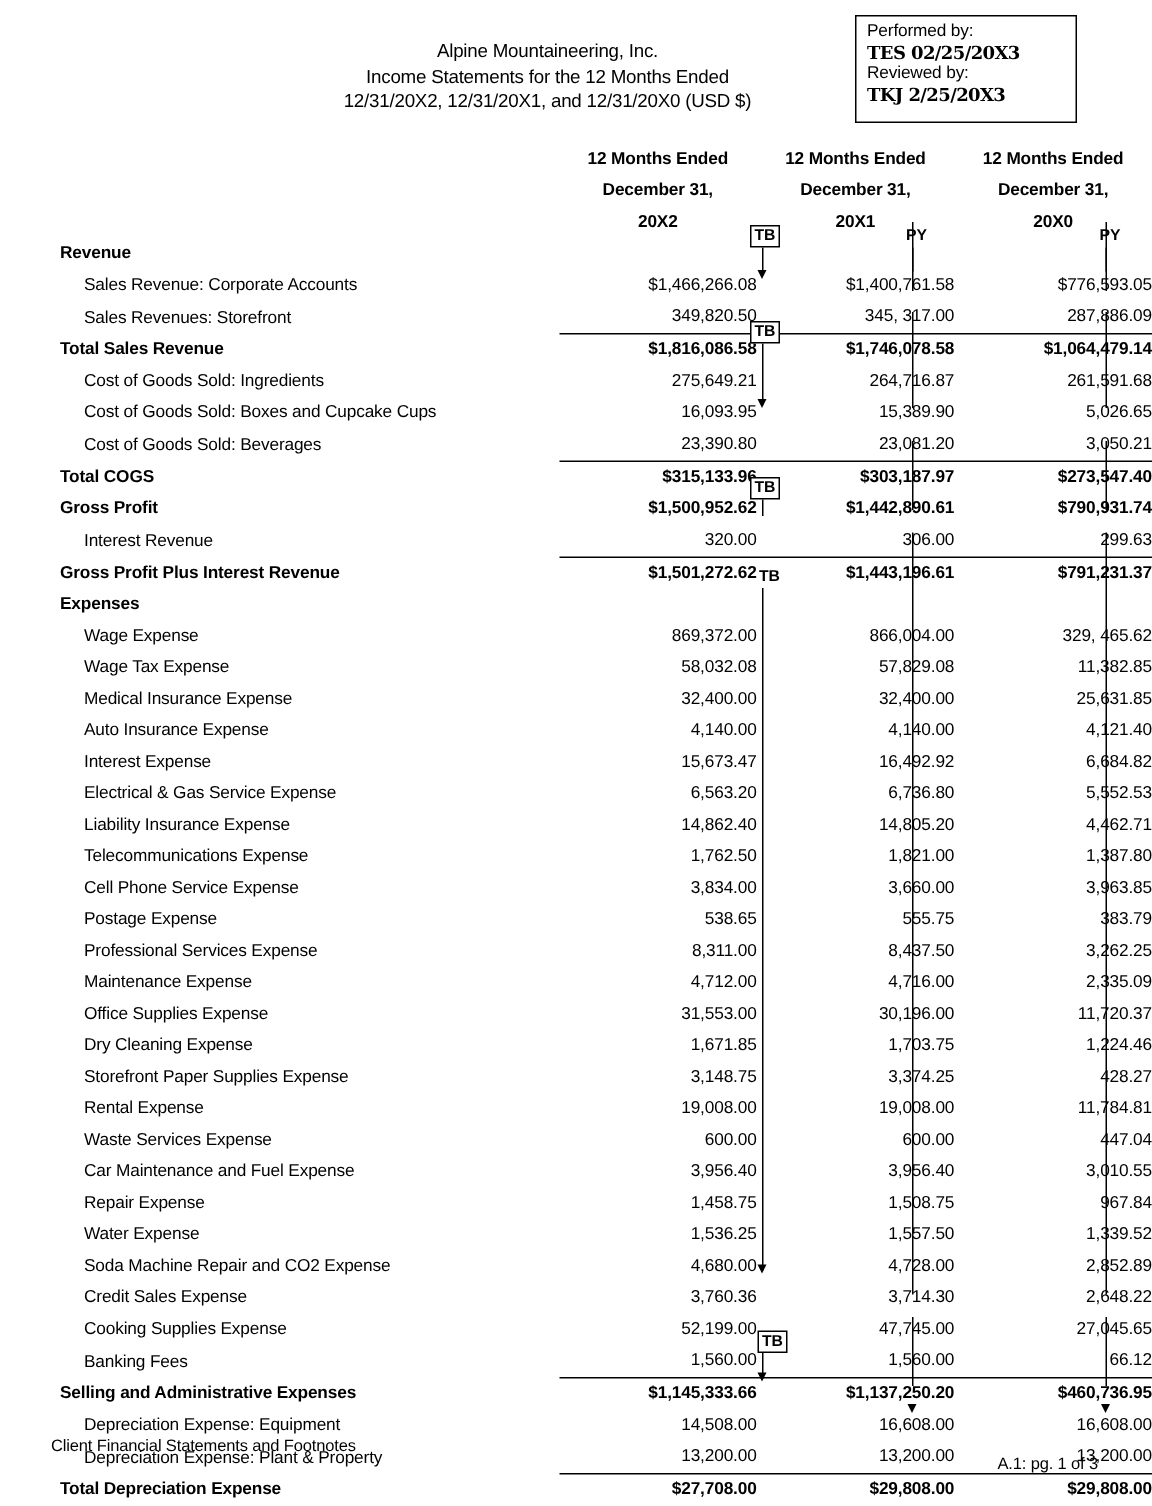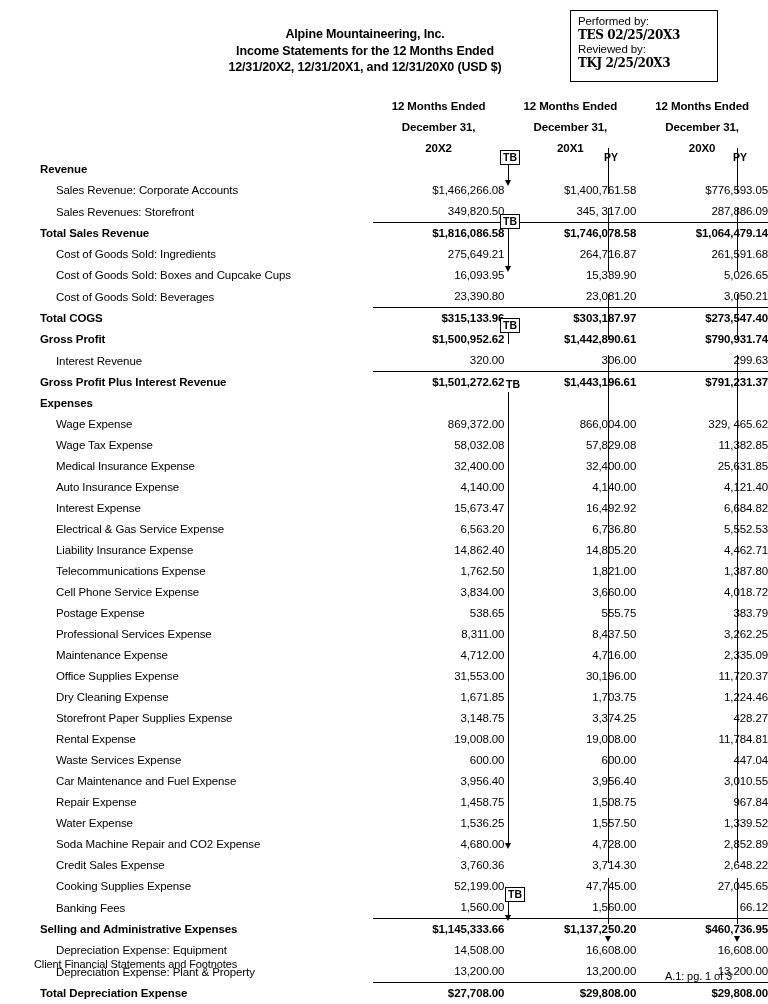--- a/index.html
+++ b/index.html
@@ -38,21 +38,21 @@
 
   
   .title-block {
     position: absolute;
     left: 0; top: 26px;
     width: 730px;
     text-align: center;
   }
   .title-line {
     font-size: 12.5px;
-    font-weight: bold;
+    font-weight: normal;
     line-height: 16.5px;
     letter-spacing: -0.15px;
   }
 
   
   .sheet {
     position: absolute;
     left: 0; top: 96px;
     width: 768px;
   }
@@ -324,21 +324,21 @@
         <tr class="indent">
           <td class="label">Telecommunications Expense</td>
           <td class="num">1,762.50</td>
           <td class="num">1,821.00</td>
           <td class="num">1,387.80</td>
         </tr>
         <tr class="indent">
           <td class="label">Cell Phone Service Expense</td>
           <td class="num">3,834.00</td>
           <td class="num">3,660.00</td>
-          <td class="num">4,018.72</td>
+          <td class="num">3,963.85</td>
         </tr>
         <tr class="indent">
           <td class="label">Postage Expense</td>
           <td class="num">538.65</td>
           <td class="num">555.75</td>
           <td class="num">383.79</td>
         </tr>
         <tr class="indent">
           <td class="label">Professional Services Expense</td>
           <td class="num">8,311.00</td>

